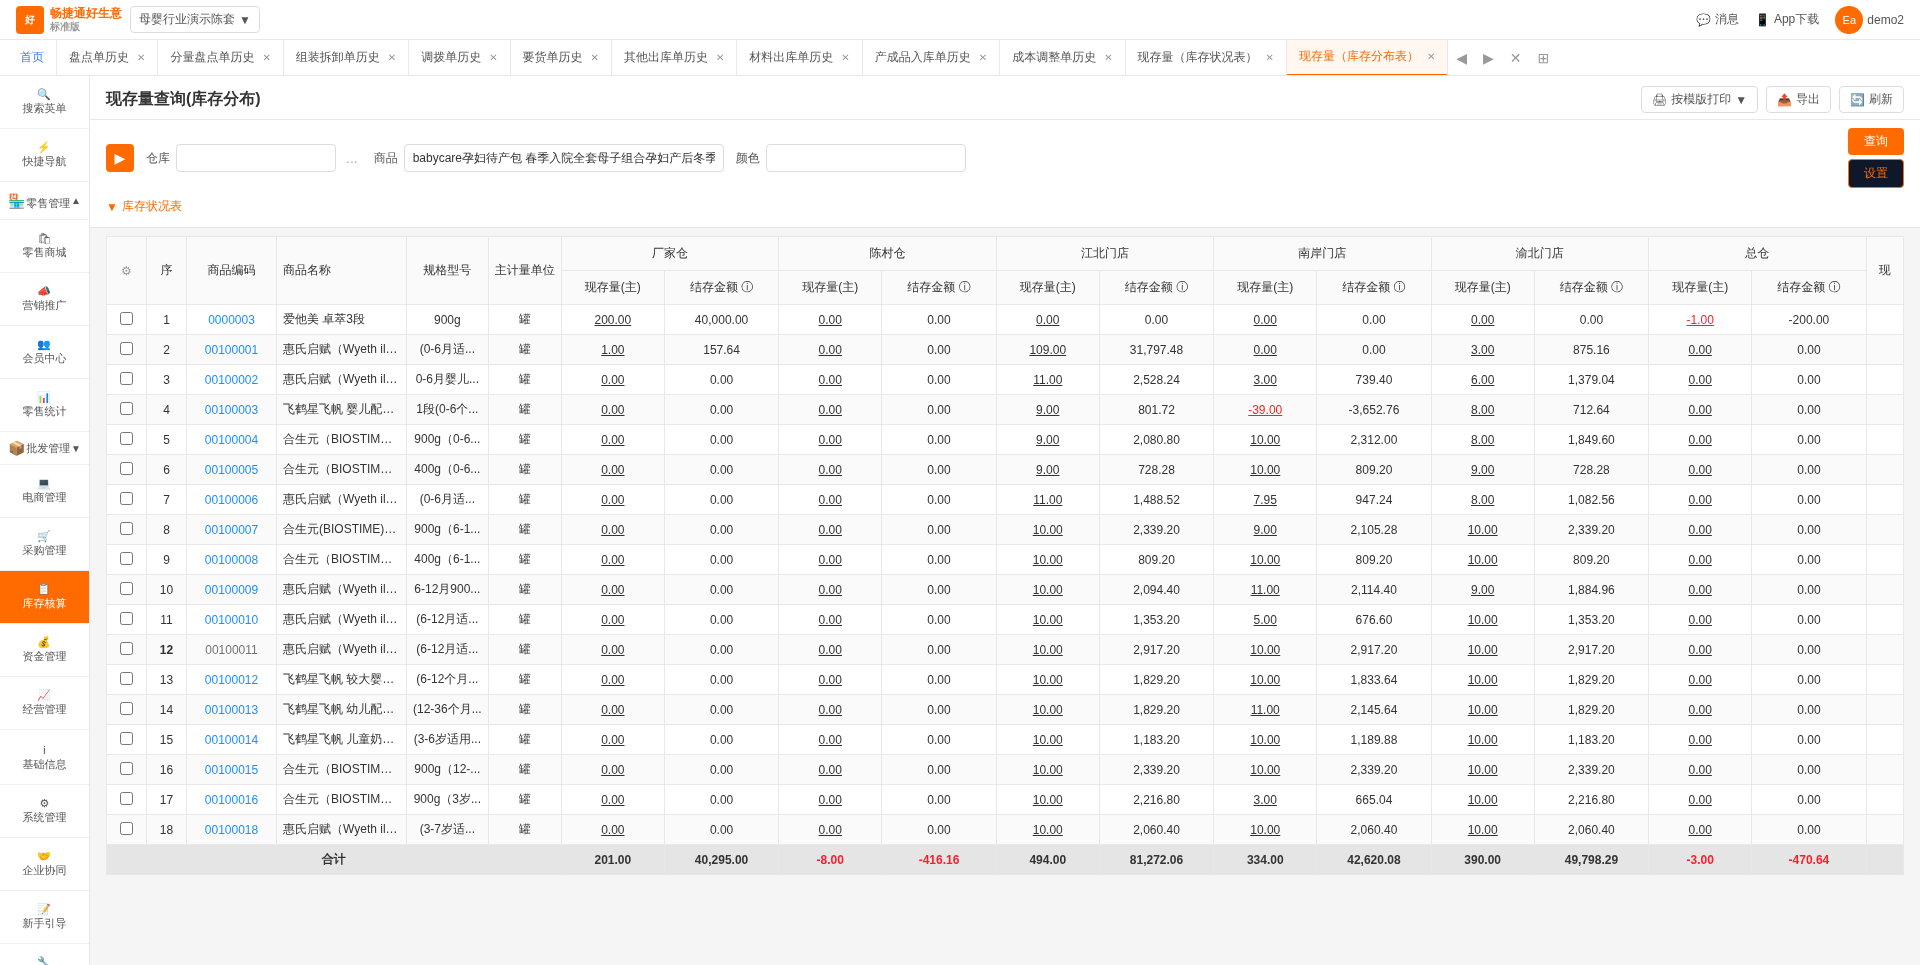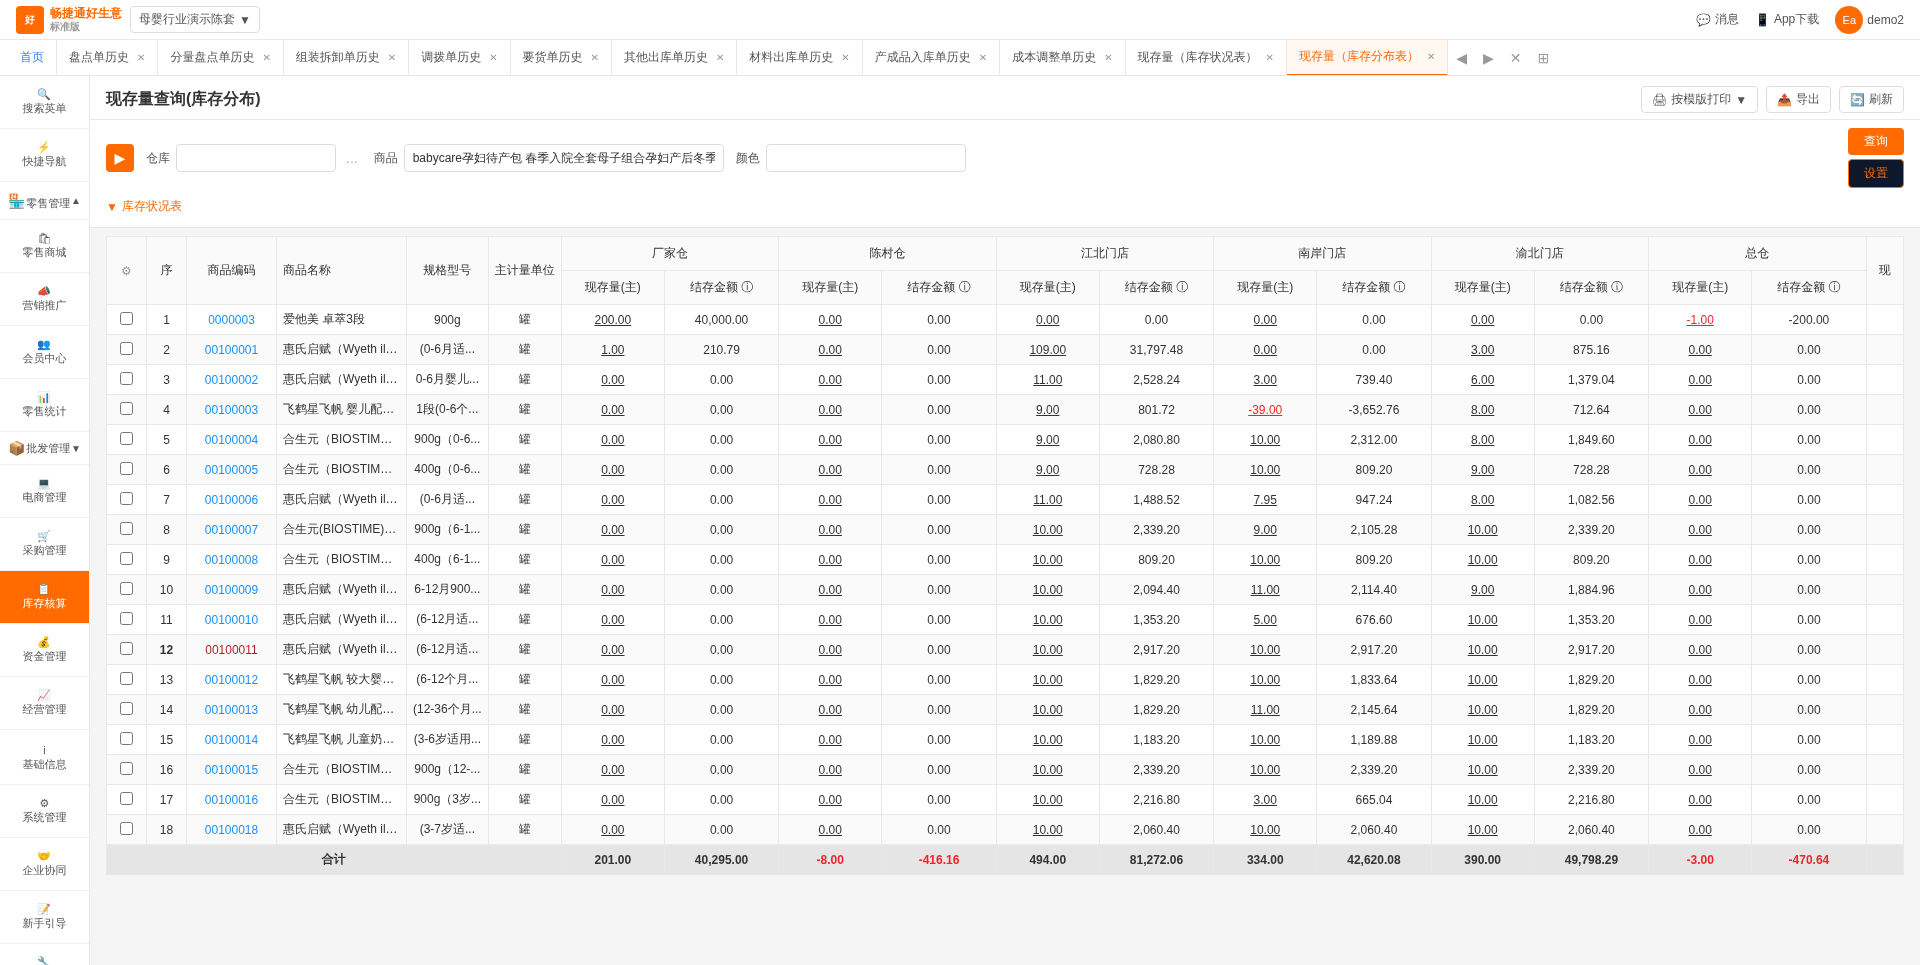--- a/index.html
+++ b/index.html
@@ -351,21 +351,21 @@
     <td></td>
   </tr>
             <tr style="background:#fafafa;">
     <td style="text-align:center;"><input type="checkbox" style=""></td>
     <td style="text-align:center;">2</td>
     <td style="color:#1890ff;cursor:pointer;">00100001</td>
     <td style="text-align:left;max-width:130px;overflow:hidden;text-overflow:ellipsis;">惠氏启赋（Wyeth illu...</td>
     <td>(0-6月适...</td>
     <td>罐</td>
     <td class="num-col">1.00</td>
-              <td>210.79</td>
+              <td>157.64</td>
     <td class="num-col">0.00</td>
               <td>0.00</td>
     <td class="num-col">109.00</td>
               <td>31,797.48</td>
     <td class="num-col">0.00</td>
     <td class="">0.00</td>
     <td class="num-col">3.00</td>
               <td>875.16</td>
     <td class="num-col">0.00</td>
     <td class="">0.00</td>
@@ -556,21 +556,21 @@
     <td class="">676.60</td>
     <td class="num-col">10.00</td>
               <td>1,353.20</td>
     <td class="num-col">0.00</td>
     <td class="">0.00</td>
     <td></td>
   </tr>
             <tr style="background:#fafafa;">
     <td style="text-align:center;"><input type="checkbox" style=""></td>
     <td style="text-align:center;font-weight:bold;">12</td>
-    <td style="color:#b91c1c;cursor:pointer;">00100011</td>
+    <td style="color:#737373;cursor:pointer;">00100011</td>
     <td style="text-align:left;max-width:130px;overflow:hidden;text-overflow:ellipsis;">惠氏启赋（Wyeth illu...</td>
     <td>(6-12月适...</td>
     <td>罐</td>
     <td class="num-col">0.00</td>
               <td>0.00</td>
     <td class="num-col">0.00</td>
               <td>0.00</td>
     <td class="num-col">10.00</td>
               <td>2,917.20</td>
     <td class="num-col">10.00</td>

